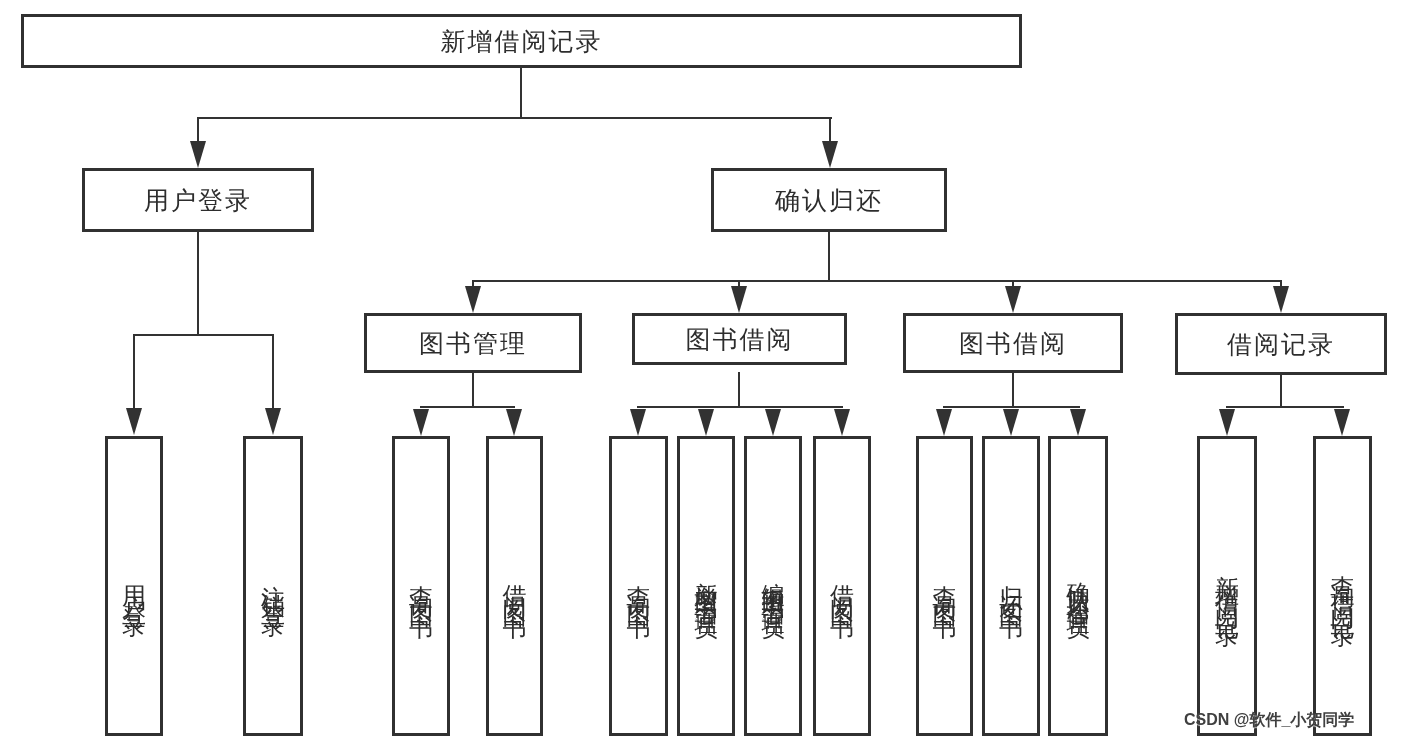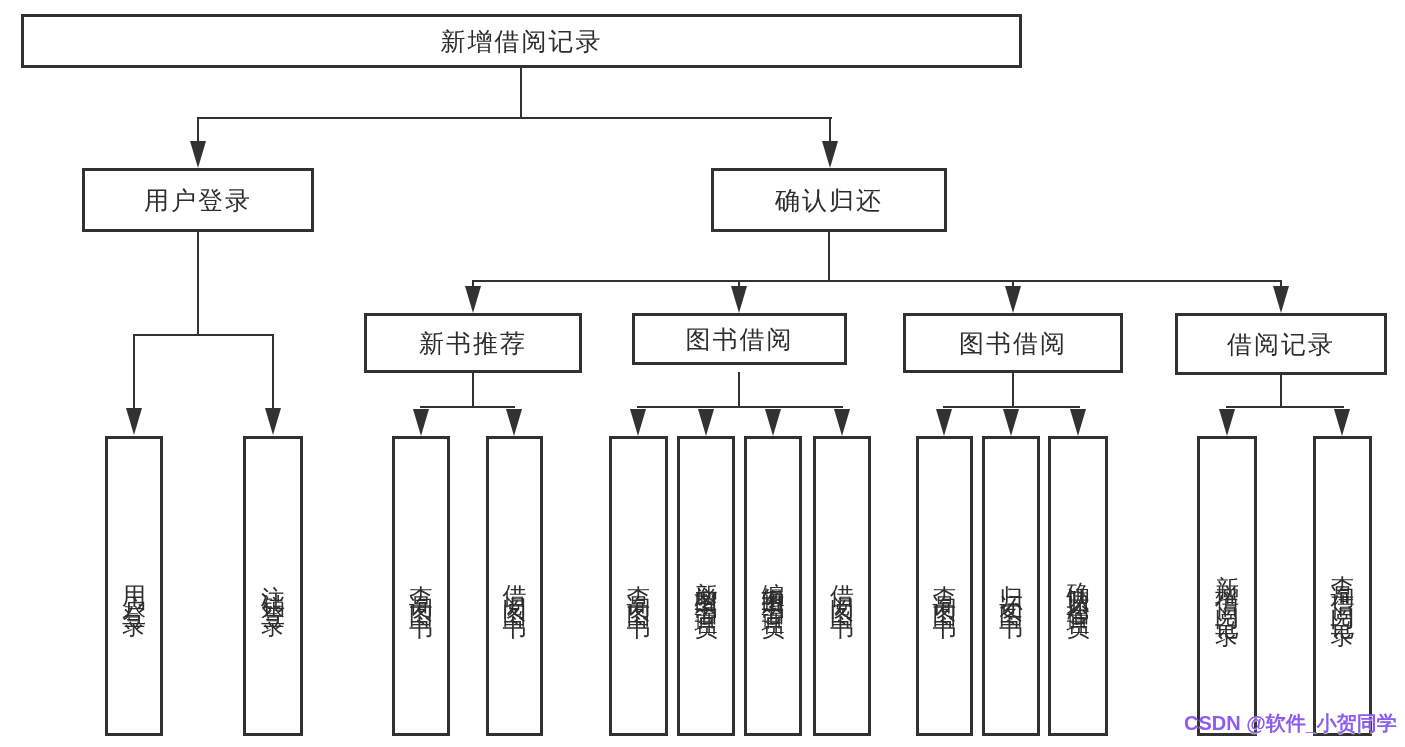--- a/index.html
+++ b/index.html
@@ -56,42 +56,42 @@
   .hline{height:2px;}
   .vline{width:2px;}
   .arrow{
     position:absolute;width:0;height:0;
     border-left:8px solid transparent;border-right:8px solid transparent;
     border-top:27px solid #323232;
   }
   
   .watermark{
     position:absolute;left:1184px;top:710px;z-index:5;
-    font-size:20px;font-weight:bold;color:#8b5cf6;white-space:nowrap;
+    font-size:16px;font-weight:bold;color:#404040;white-space:nowrap;
     text-shadow:0 1px 1px rgba(255,255,255,.8);
   }
 </style>
 </head>
 <body>
 
 <div class="stage">
 
   <div class="box root">
     <span class="box-label">新增借阅记录</span>
   </div>
 
   <div class="box n-user">
     <span class="box-label">用户登录</span>
   </div>
   <div class="box n-mgmt">
     <span class="box-label">确认归还</span>
   </div>
 
   <div class="box n-rec">
-    <span class="box-label">新书推荐</span>
+    <span class="box-label">图书管理</span>
   </div>
   <div class="box n-bor">
     <span class="box-label">图书借阅</span>
   </div>
   <div class="box n-cur">
     <span class="box-label">图书借阅</span>
   </div>
   <div class="box n-log">
     <span class="box-label">借阅记录</span>
   </div>

